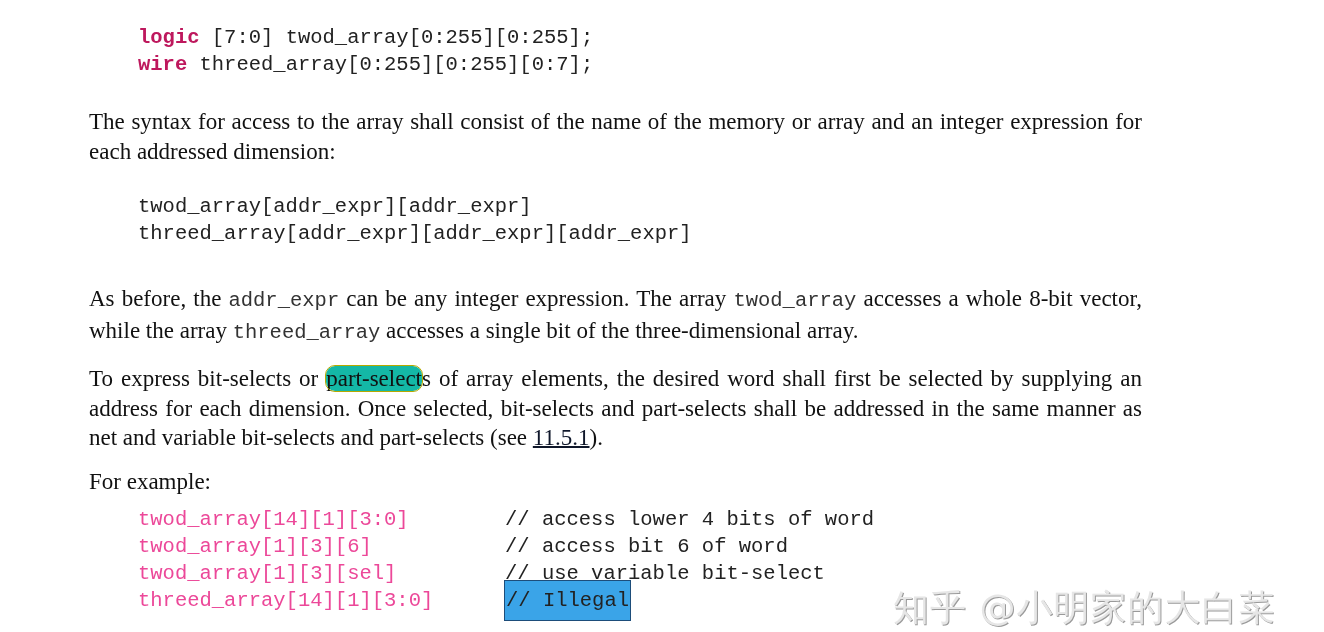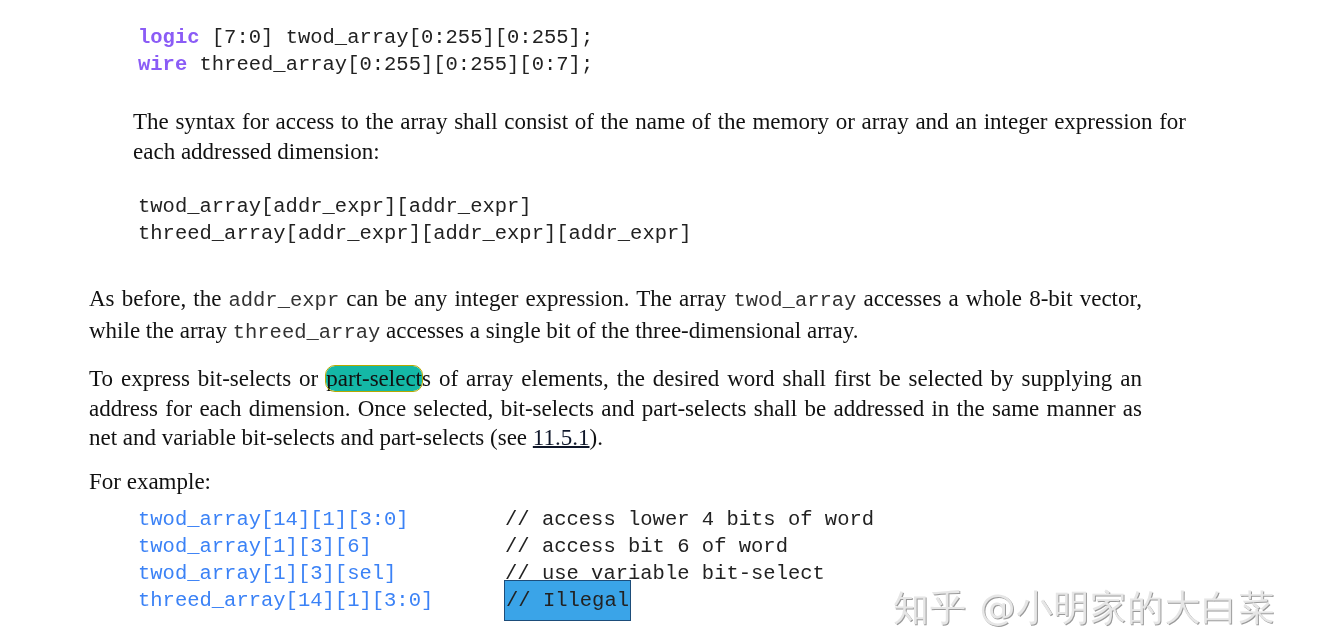--- a/index.html
+++ b/index.html
@@ -6,45 +6,45 @@
   body {
     width: 1324px; height: 632px; background: #ffffff; position: relative; overflow: hidden;
     color: #111111;
   }
   .mono { font-family: "Liberation Mono", "DejaVu Sans Mono", monospace; }
   .serif { font-family: "Liberation Serif", "DejaVu Serif", serif; }
   .code-line {
     position: absolute; left: 138px; font-size: 20.5px; line-height: 27px; white-space: pre;
     color: #222222;
   }
-  .code-line b { font-weight: bold; color: #8b5cf6; }
+  .code-line b { font-weight: bold; color: #be185d; }
   .para {
     position: absolute; left: 89px; width: 1053px; font-size: 23px; line-height: 29.5px;
     text-align: justify; color: #111111;
   }
   .inline-code { font-family: "Liberation Mono", "DejaVu Sans Mono", monospace; font-size: 20.5px; color: #333; }
   .hl-yellow { background: #14b8a6; outline: 1px solid #b5a900; border-radius: 9px; }
   .xref { color: #0f172a; text-decoration: underline; text-decoration-thickness: 1.5px; }
-  .ex-row { position: absolute; left: 138px; height: 27px; font-size: 20.5px; line-height: 27px; white-space: pre; color: #3b82f6; }
+  .ex-row { position: absolute; left: 138px; height: 27px; font-size: 20.5px; line-height: 27px; white-space: pre; color: #ec4899; }
   .ex-comment { position: absolute; left: 505px; height: 27px; font-size: 20.5px; line-height: 27px; white-space: pre; color: #222; }
   .hl-blue { background: #3aa4e8; border: 1.5px solid #1d4d7a; padding: 8px 1px; margin-left: -1px; }
   .watermark {
     position: absolute; left: 893px; top: 556px; font-family: "DejaVu Sans", sans-serif;
     font-size: 36px; color: #e6e6e6; letter-spacing: 1px; white-space: nowrap;
     text-shadow: 1px 1px 0 #9a9a9a, -0.5px -0.5px 0 #ffffff;
     margin-top: 28px;
   }
 </style>
 </head>
 <body>
 
 <div class="code-line mono" style="top:24px;"><b>logic</b><span> [7:0] twod_array[0:255][0:255];</span></div>
 <div class="code-line mono" style="top:51px;"><b>wire</b><span> threed_array[0:255][0:255][0:7];</span></div>
 
-<div class="para serif" style="top:107px;margin-left:44px;">The syntax for access to the array shall consist of the name of the memory or array and an integer expression for each addressed dimension:</div>
+<div class="para serif" style="top:107px;">The syntax for access to the array shall consist of the name of the memory or array and an integer expression for each addressed dimension:</div>
 
 <div class="code-line mono" style="top:193px;">twod_array[addr_expr][addr_expr]</div>
 <div class="code-line mono" style="top:220px;font-family:Liberation Mono, monospace;">threed_array[addr_expr][addr_expr][addr_expr]</div>
 
 <div class="para serif" style="top:276px;margin-top:8px;">
   <span>As before, the </span><span class="inline-code">addr_expr</span><span> can be any integer expression. The array </span><span class="inline-code">twod_array</span><span> accesses a whole 8-bit vector, while the array </span><span class="inline-code">threed_array</span><span> accesses a single bit of the three-dimensional array.</span>
 </div>
 
 <div class="para serif" style="top:364px;">
   <span>To express bit-selects or </span><span class="hl-yellow">part-select</span><span>s of array elements, the desired word shall first be selected by supplying an address for each dimension. Once selected, bit-selects and part-selects shall be addressed in the same manner as net and variable bit-selects and part-selects (see </span><a class="xref" href="#">11.5.1</a><span>).</span>

